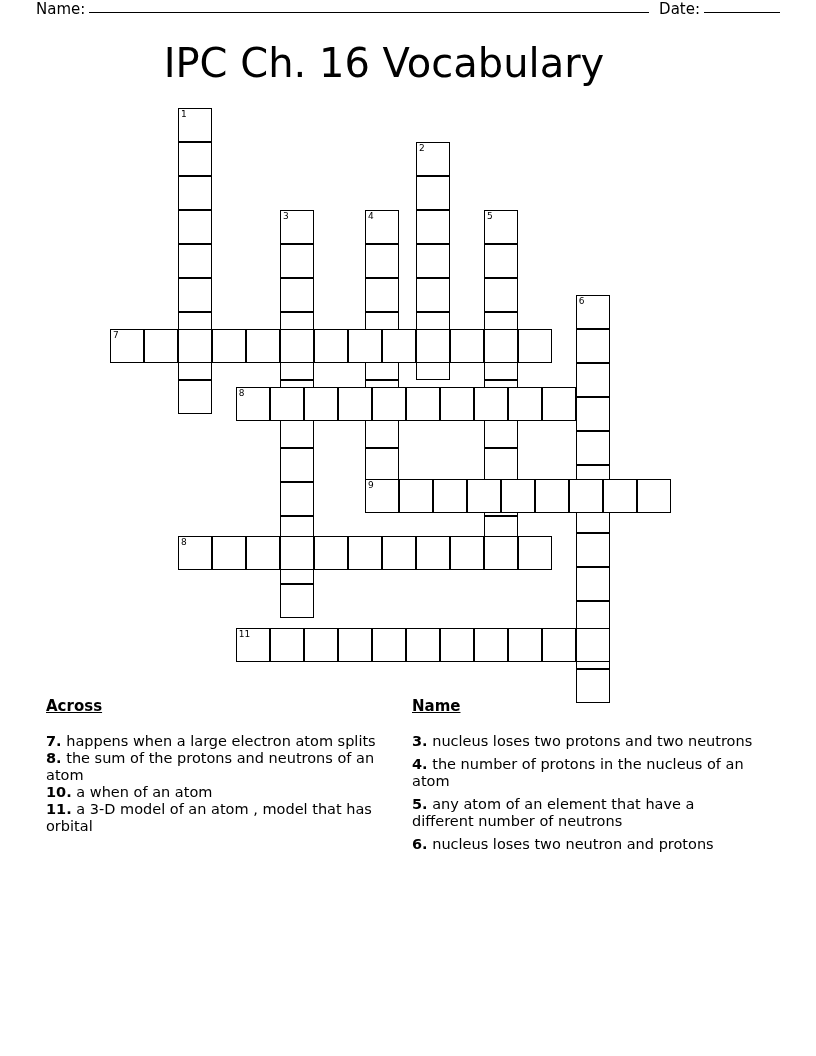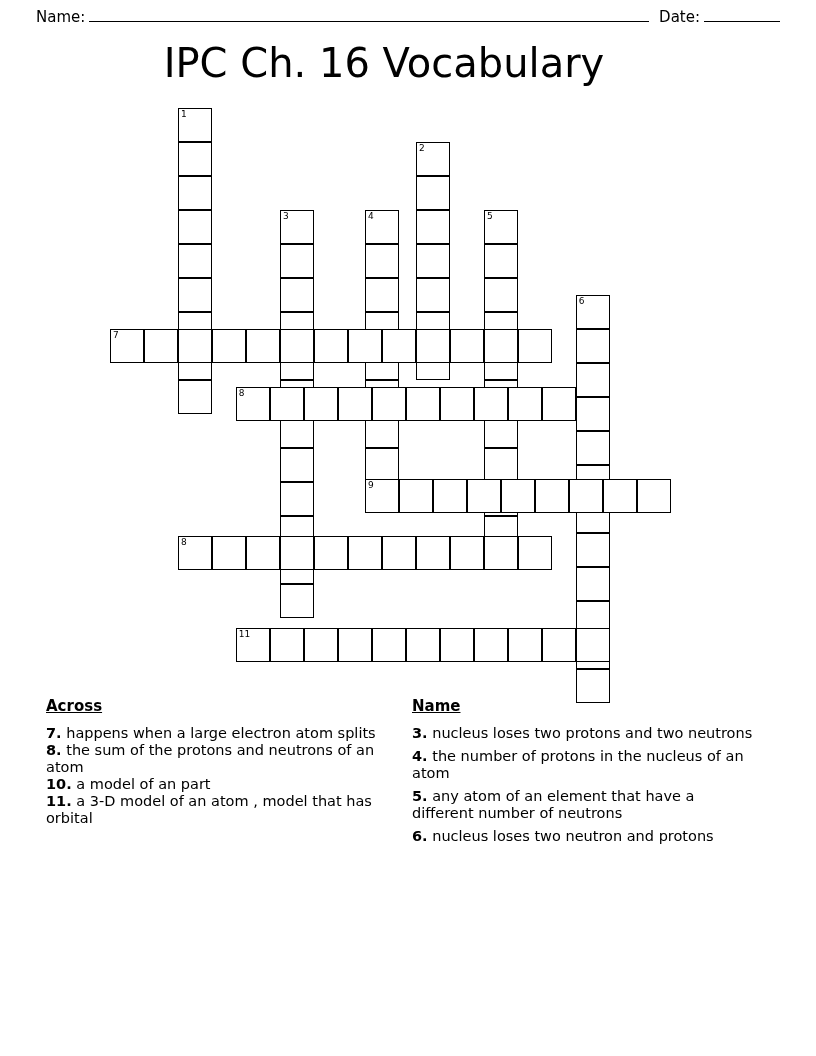--- a/index.html
+++ b/index.html
@@ -23,21 +23,21 @@
   }
 
   
   .header-line {
     position: absolute;
     top: 0px;
     left: 36px;
     right: 36px;
     height: 26px;
     display: flex;
-    align-items: flex-end;
+    align-items: flex-start;
     font-size: 15px;
   }
   .header-name-label {
     font-weight: normal;
     white-space: nowrap;
   }
   .header-rule {
     flex: 1 1 auto;
     border-bottom: 1px solid #000;
     margin: 0 6px 4px 4px;
@@ -107,21 +107,21 @@
     font-size: 14.5px;
     line-height: 17px;
   }
   .clue-col.across { left: 0px; }
   .clue-col.down { left: 366px; }
 
   .clue-heading {
     font-weight: bold;
     text-decoration: underline;
     font-size: 15px;
-    margin-bottom: 10px;
+    margin-bottom: 18px;
     display: block;
   }
   .clue {
     display: block;
     margin: 0;
     padding: 0;
   }
   .clue .n {
     font-weight: bold;
   }
@@ -279,21 +279,21 @@
       <div class="cell" style="left: 541.8px; top: 520.2px;"></div>
       <div class="cell" style="left: 575.8px; top: 520.2px;"></div>
     </div>
 
   <div class="clues">
     <div class="clue-col across">
       <span class="clue-heading">Across</span>
       <div id="across-list">
           <div class="clue"><span class="n">7.</span><span> happens when a large electron atom splits</span></div>
           <div class="clue"><span class="n">8.</span><span> the sum of the protons and neutrons of an atom</span></div>
-          <div class="clue"><span class="n">10.</span><span> a model of an part</span></div>
+          <div class="clue"><span class="n">10.</span><span> a when of an atom</span></div>
           <div class="clue"><span class="n">11.</span><span> a 3-D model of an atom , model that has orbital</span></div>
         </div>
     </div>
     <div class="clue-col down">
       <span class="clue-heading">Name</span>
       <div id="down-list">
           <div class="clue"><span class="n">3.</span><span> nucleus loses two protons and two neutrons</span></div>
           <div class="clue"><span class="n">4.</span><span> the number of protons in the nucleus of an atom</span></div>
           <div class="clue"><span class="n">5.</span><span> any atom of an element that have a different number of neutrons</span></div>
           <div class="clue"><span class="n">6.</span><span> nucleus loses two neutron and protons</span></div>

